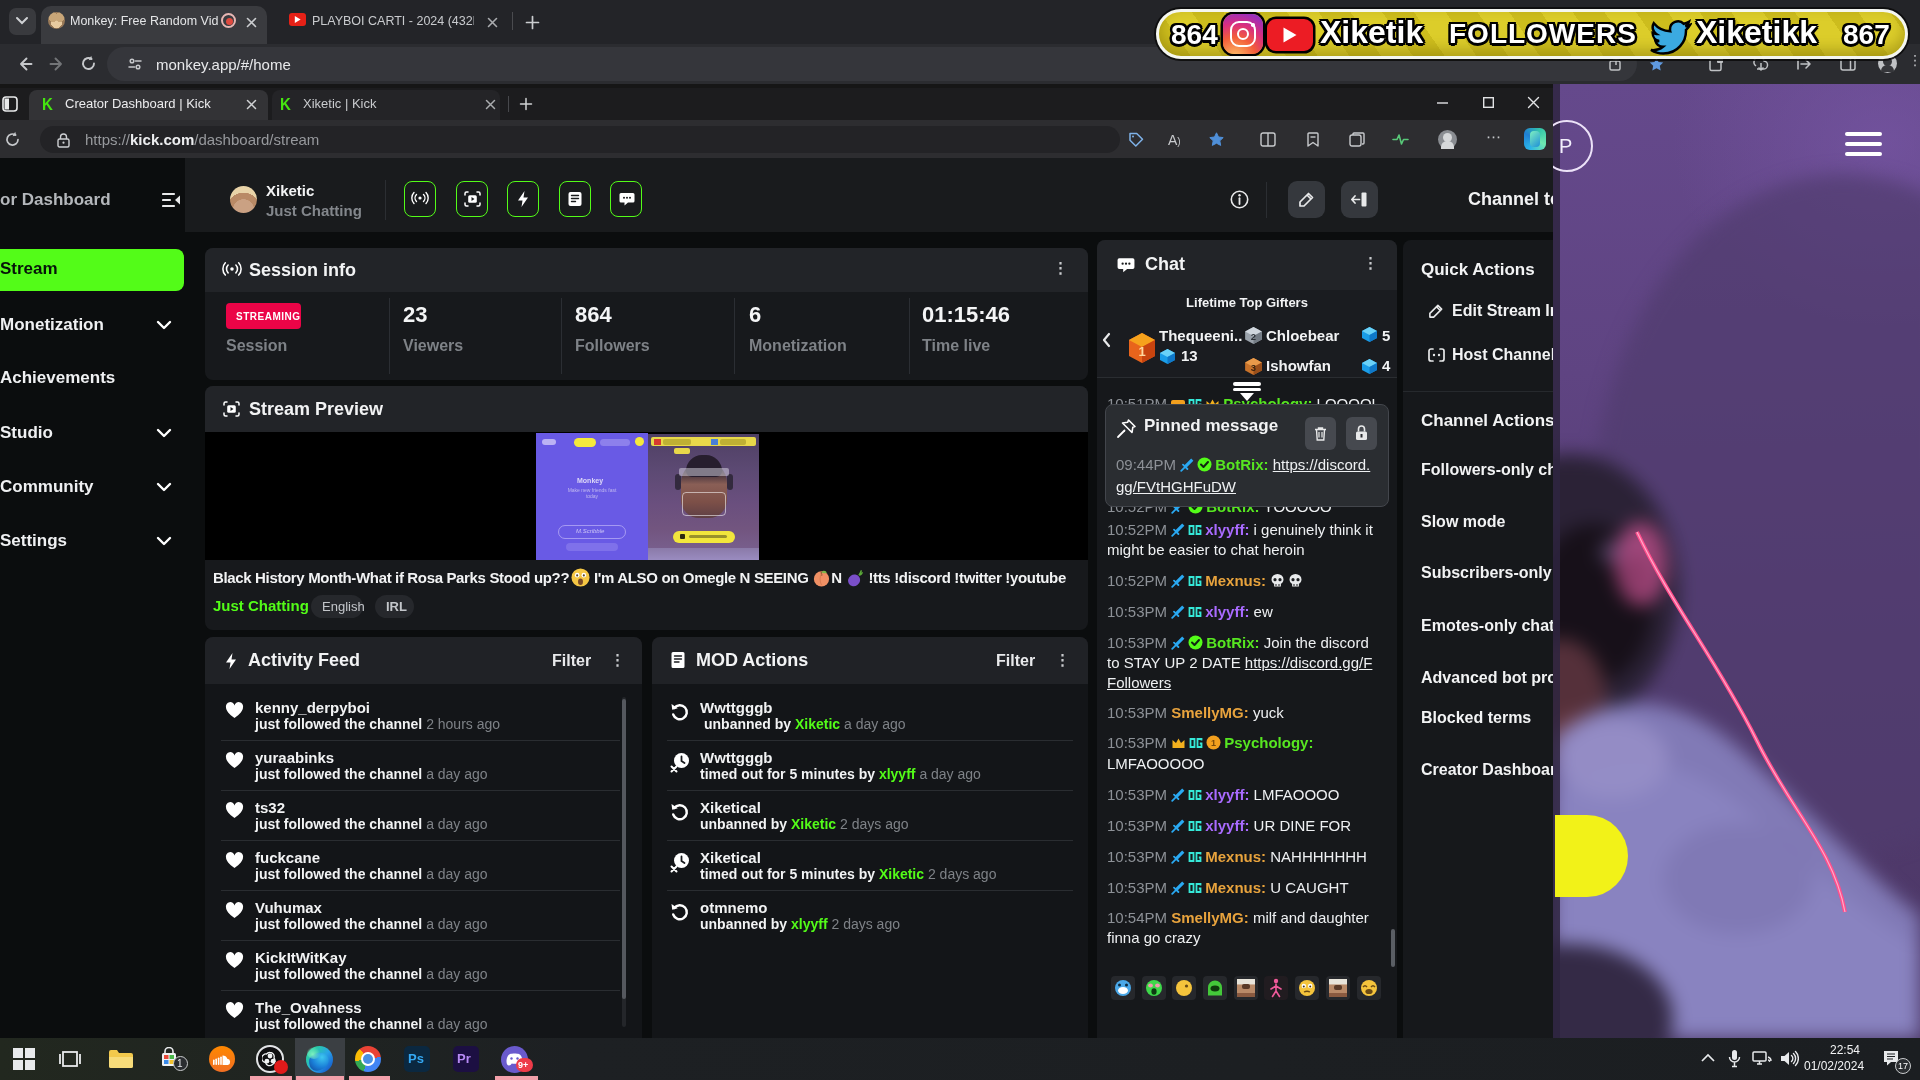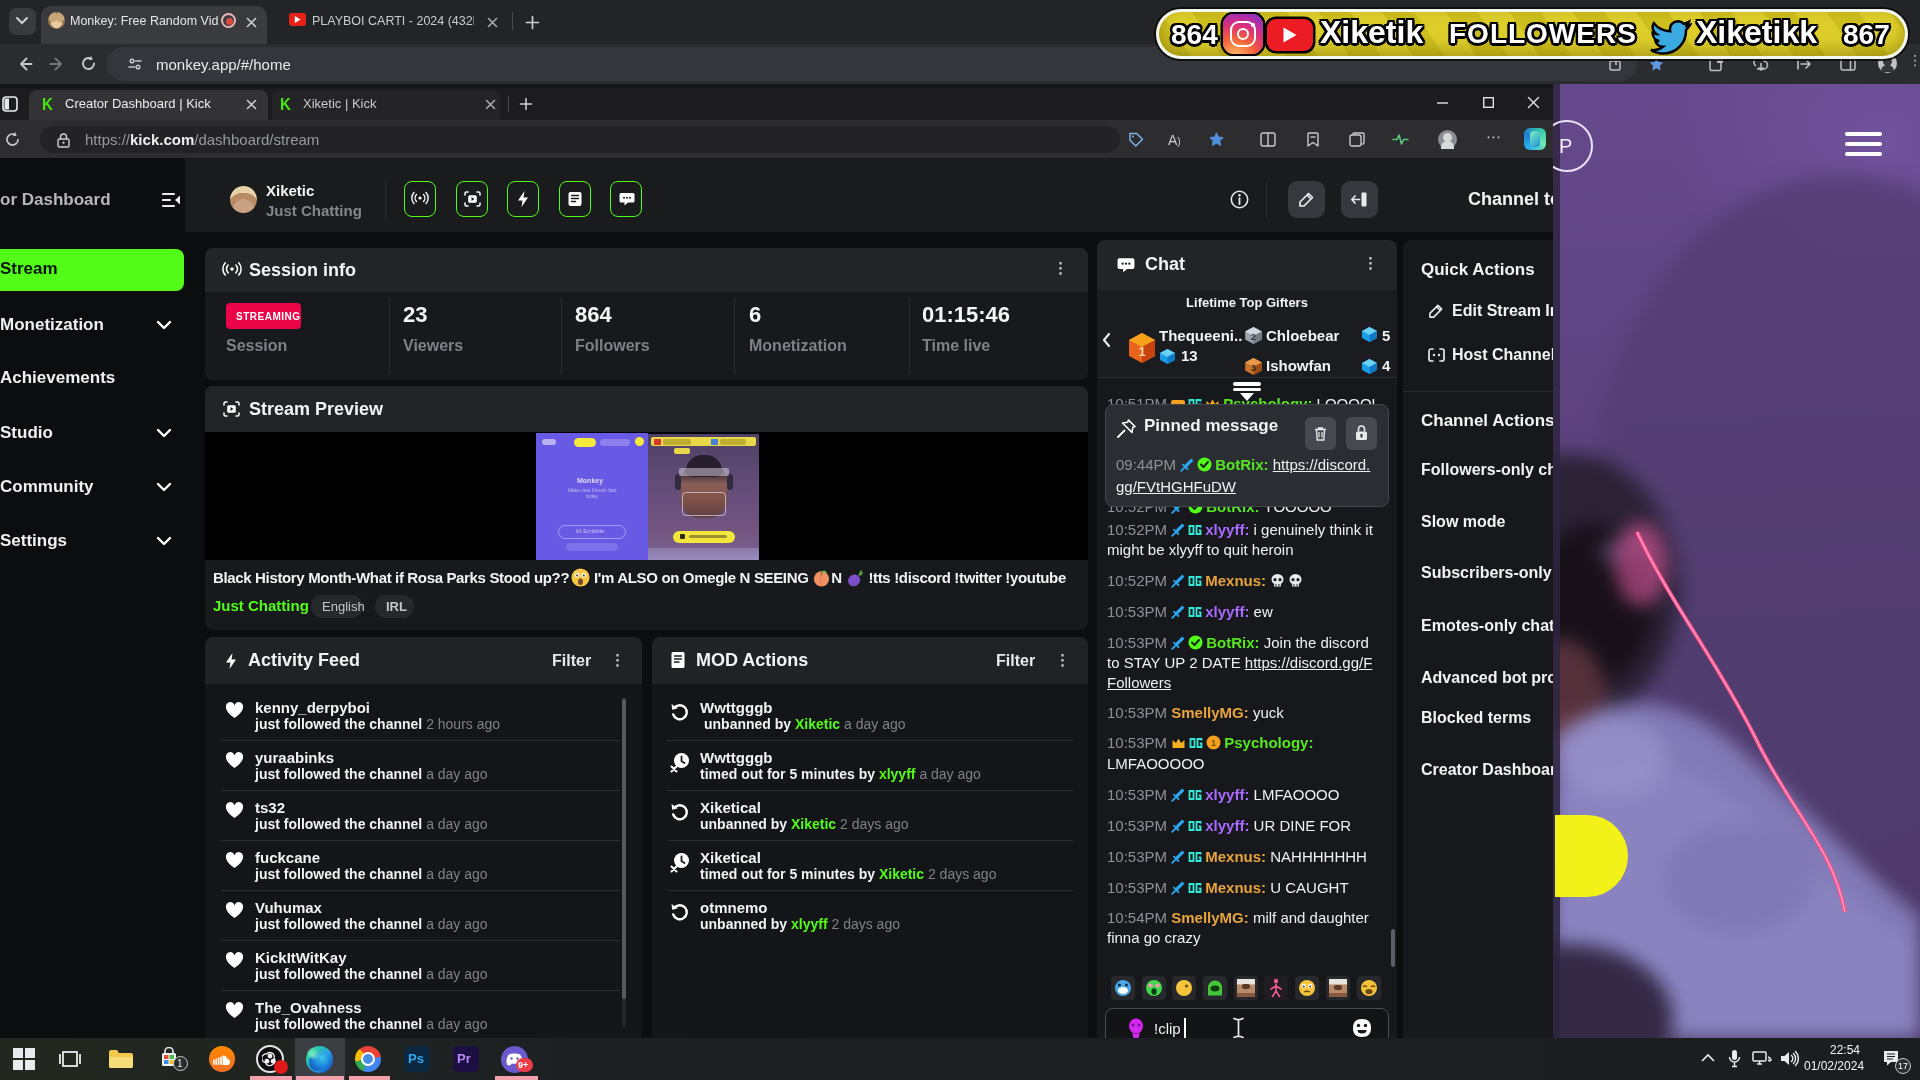--- a/index.html
+++ b/index.html
@@ -516,21 +516,21 @@
                 <circle cx="7.5" cy="7.5" r="7" fill="#53fc18"></circle>
                 <path d="M4 7.5 L6.5 10 L11 5" stroke="#102512" stroke-width="2" fill="none" stroke-linecap="round" stroke-linejoin="round"></path>
               </svg></span><span class="u3">BotRix:</span> YOOOOO</div>
       <div class="m" style="top:281px"><span class="t">10:52PM </span><span class="bdg"><svg width="14" height="14" viewBox="0 0 14 14">
                 <path d="M11.2 0.6 L13.4 2.8 L6.4 9.8 L4.2 7.6 Z" fill="#2aa9f2"></path>
                 <path d="M3 6.6 L7.4 11 M1.2 12.8 L4.4 9.6" stroke="#2aa9f2" stroke-width="1.8" stroke-linecap="round"></path>
               </svg></span><span class="bdg"><svg width="14" height="14" viewBox="0 0 14 14">
                 <path d="M1.5 3 H5.5 V11 H1.5 Z" fill="none" stroke="#35e8d8" stroke-width="1.8"></path>
                 <path d="M12.5 4.5 V3 H8.5 V11 H12.5 V7.5 H10.8" fill="none" stroke="#35e8d8" stroke-width="1.8"></path>
               </svg></span><span class="u1">xlyyff:</span> i genuinely think it</div>
-      <div class="m" style="top:301px">might be xlyyff to quit heroin</div>
+      <div class="m" style="top:301px">might be easier to chat heroin</div>
       <div class="m" style="top:332px"><span class="t">10:52PM </span><span class="bdg"><svg width="14" height="14" viewBox="0 0 14 14">
                 <path d="M11.2 0.6 L13.4 2.8 L6.4 9.8 L4.2 7.6 Z" fill="#2aa9f2"></path>
                 <path d="M3 6.6 L7.4 11 M1.2 12.8 L4.4 9.6" stroke="#2aa9f2" stroke-width="1.8" stroke-linecap="round"></path>
               </svg></span><span class="bdg"><svg width="14" height="14" viewBox="0 0 14 14">
                 <path d="M1.5 3 H5.5 V11 H1.5 Z" fill="none" stroke="#35e8d8" stroke-width="1.8"></path>
                 <path d="M12.5 4.5 V3 H8.5 V11 H12.5 V7.5 H10.8" fill="none" stroke="#35e8d8" stroke-width="1.8"></path>
               </svg></span><span class="u2">Mexnus:</span> <span class="bdg"><svg width="15" height="15" viewBox="0 0 15 15">
                 <path d="M7.5 1 a6 5.5 0 0 1 6 5.5 c0 2.4-1.4 3.6-2.6 4.3 V13.5 H4.1 V10.8 C2.9 10.1 1.5 8.9 1.5 6.5 A6 5.5 0 0 1 7.5 1 Z" fill="#e8eaec"></path>
                 <circle cx="5" cy="6.7" r="1.6" fill="#1c1e21"></circle>
                 <circle cx="10" cy="6.7" r="1.6" fill="#1c1e21"></circle>
@@ -679,39 +679,20 @@
             <div class="a" style="left:8px;top:9px;width:8px;height:5px;border-radius:2px;background:#5a3a28"></div>
           </div>
       <div class="a" style="left:260px;top:736px;width:24px;height:24px;border-radius:4px;background:#26282c">
             <svg class="a" style="left:3px;top:3px" width="18" height="18" viewBox="0 0 18 18">
               <circle cx="9" cy="9" r="8" fill="#f5c43c"></circle>
               <path d="M3 8 Q5 5.5 7 8 M11 8 Q13 5.5 15 8" stroke="#6a4a14" stroke-width="1.4" fill="none"></path>
               <ellipse cx="9" cy="12.5" rx="3.6" ry="2.6" fill="#6a4a14"></ellipse>
             </svg>
           </div>
 
-      <div class="a" style="left:8px;top:768px;width:284px;height:40px;border:1px solid #4a4d53;border-radius:8px;background:#121416">
-        <svg class="a" style="left:20px;top:9px" width="20" height="22" viewBox="0 0 20 22">
-              <ellipse cx="10" cy="8" rx="7" ry="7.5" fill="#d428f0"></ellipse>
-              <path d="M6 14 Q10 18 14 14 L12.5 20 Q10 21.5 7.5 20 Z" fill="#d428f0"></path>
-              <circle cx="7" cy="7" r="1.6" fill="#8a10a8"></circle>
-              <circle cx="13" cy="7" r="1.6" fill="#8a10a8"></circle>
-            </svg>
-        <div class="tx" style="left:48px;top:11px;font-size:15px;color:#f2f3f4">!clip</div>
-        <div class="a" style="left:78px;top:9px;width:1.5px;height:20px;background:#fff"></div>
-        <svg class="a" style="left:126px;top:8px" width="13" height="22" viewBox="0 0 13 22">
-              <path d="M2 1.5 Q6.5 4 11 1.5 M2 20.5 Q6.5 18 11 20.5 M6.5 2.5 V19.5" stroke="#e8eaec" stroke-width="1.7" fill="none" stroke-linecap="round"></path>
-            </svg>
-        <svg class="a" style="left:246px;top:9px" width="20" height="20" viewBox="0 0 20 20">
-              <path d="M10 1 C4 1 1 4 1 10 C1 16 4 19 10 19 C16 19 19 16 19 10 C19 4 16 1 10 1 Z" fill="#fff"></path>
-              <circle cx="6.5" cy="7.5" r="1.7" fill="#17191c"></circle>
-              <circle cx="13.5" cy="7.5" r="1.7" fill="#17191c"></circle>
-              <path d="M5.5 12 H14.5 A4.5 3.6 0 0 1 5.5 12 Z" fill="#17191c"></path>
-            </svg>
-      </div>
       <div class="a" style="left:294px;top:689px;width:4px;height:38px;border-radius:2px;background:#5a5e64"></div>
     </div>
 
     <div class="a" id="tools" style="left:1403px;top:82px;width:151px;height:798px;background:#16181b;border-radius:8px 0 0 0;overflow:hidden">
       <div class="tx" style="left:18px;top:20px;font-size:17px;font-weight:700;color:#f2f3f4">Quick Actions</div>
       <svg class="a" style="left:25px;top:63px" width="16" height="16" viewBox="0 0 17 17">
             <path d="M10.5 2.5 L14.5 6.5 L6 15 H2 V11 Z" fill="none" stroke="#e8e9ea" stroke-width="1.7" stroke-linejoin="round"></path>
             <path d="M9 4 L13 8" stroke="#e8e9ea" stroke-width="1.7"></path>
           </svg>
       <div class="tx" style="left:49px;top:62px;font-size:16px;font-weight:700;color:#f2f3f4">Edit Stream Info</div>

